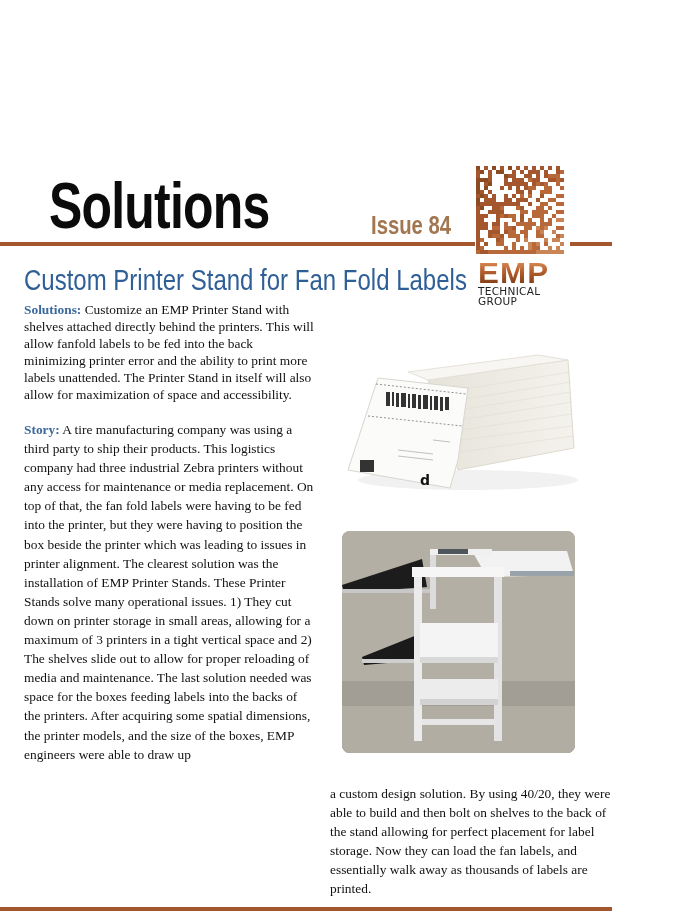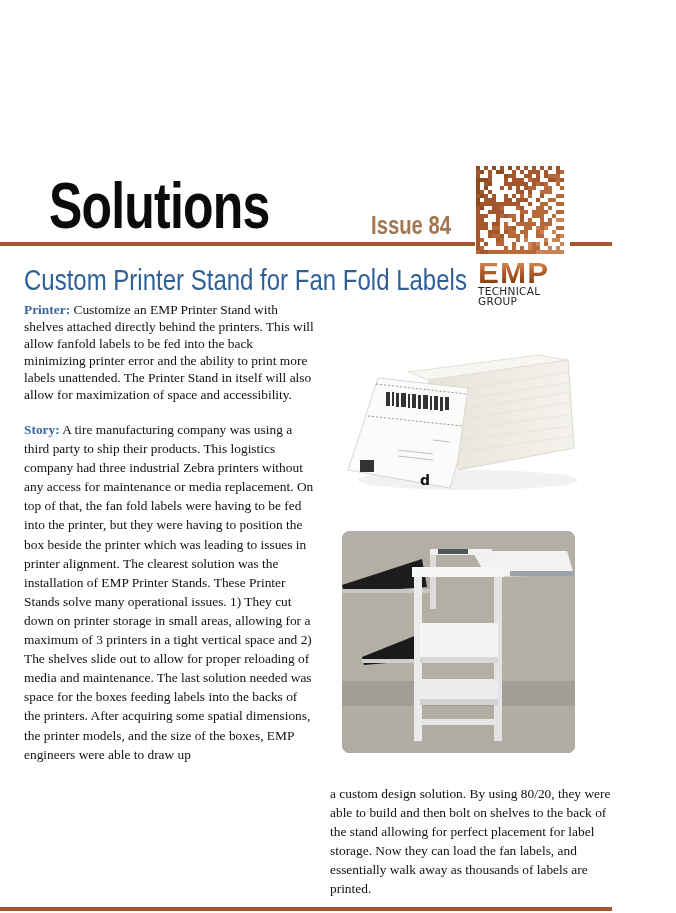--- a/index.html
+++ b/index.html
@@ -351,29 +351,29 @@
     </div>
   <div class="logo-emp">EMP</div>
   <div class="logo-sub">TECHNICAL</div>
   <div class="logo-sub">GROUP</div>
 </div>
 
 <div class="article-title">Custom Printer Stand for Fan Fold Labels</div>
 
 <div class="col-left">
   <p class="para">
-    <span class="lead">Printer:</span><span> Customize an EMP Printer Stand with shelves attached directly behind the printers. This will allow fanfold labels to be fed into the back minimizing printer error and the ability to print more labels unattended. The Printer Stand in itself will also allow for maximization of space and accessibility.</span>
+    <span class="lead">Solutions:</span><span> Customize an EMP Printer Stand with shelves attached directly behind the printers. This will allow fanfold labels to be fed into the back minimizing printer error and the ability to print more labels unattended. The Printer Stand in itself will also allow for maximization of space and accessibility.</span>
   </p>
   <p class="para story">
     <span class="lead">Story:</span><span> A tire manufacturing company was using a third party to ship their products. This logistics company had three industrial Zebra printers without any access for maintenance or media replacement. On top of that, the fan fold labels were having to be fed into the printer, but they were having to position the box beside the printer which was leading to issues in printer alignment. The clearest solution was the installation of EMP Printer Stands. These Printer Stands solve many operational issues. 1) They cut down on printer storage in small areas, allowing for a maximum of 3 printers in a tight vertical space and 2) The shelves slide out to allow for proper reloading of media and maintenance. The last solution needed was space for the boxes feeding labels into the backs of the printers. After acquiring some spatial dimensions, the printer models, and the size of the boxes, EMP engineers were able to draw up</span>
   </p>
 </div>
 
 <div class="col-right">
-  <p class="para">a custom design solution. By using 80/20, they were able to build and then bolt on shelves to the back of the stand allowing for perfect placement for label storage. Now they can load the fan labels, and essentially walk away as thousands of labels are printed.</p>
+  <p class="para">a custom design solution. By using 40/20, they were able to build and then bolt on shelves to the back of the stand allowing for perfect placement for label storage. Now they can load the fan labels, and essentially walk away as thousands of labels are printed.</p>
 </div>
 
 <div class="photo-labels">
   <svg width="250" height="178" viewBox="0 0 250 178">
     <defs>
       <linearGradient id="boxSide" x1="0" y1="0" x2="1" y2="0">
         <stop offset="0" stop-color="#e6e3da"></stop>
           <stop offset="1" stop-color="#f4f2ec"></stop>
       </linearGradient>
     </defs>

